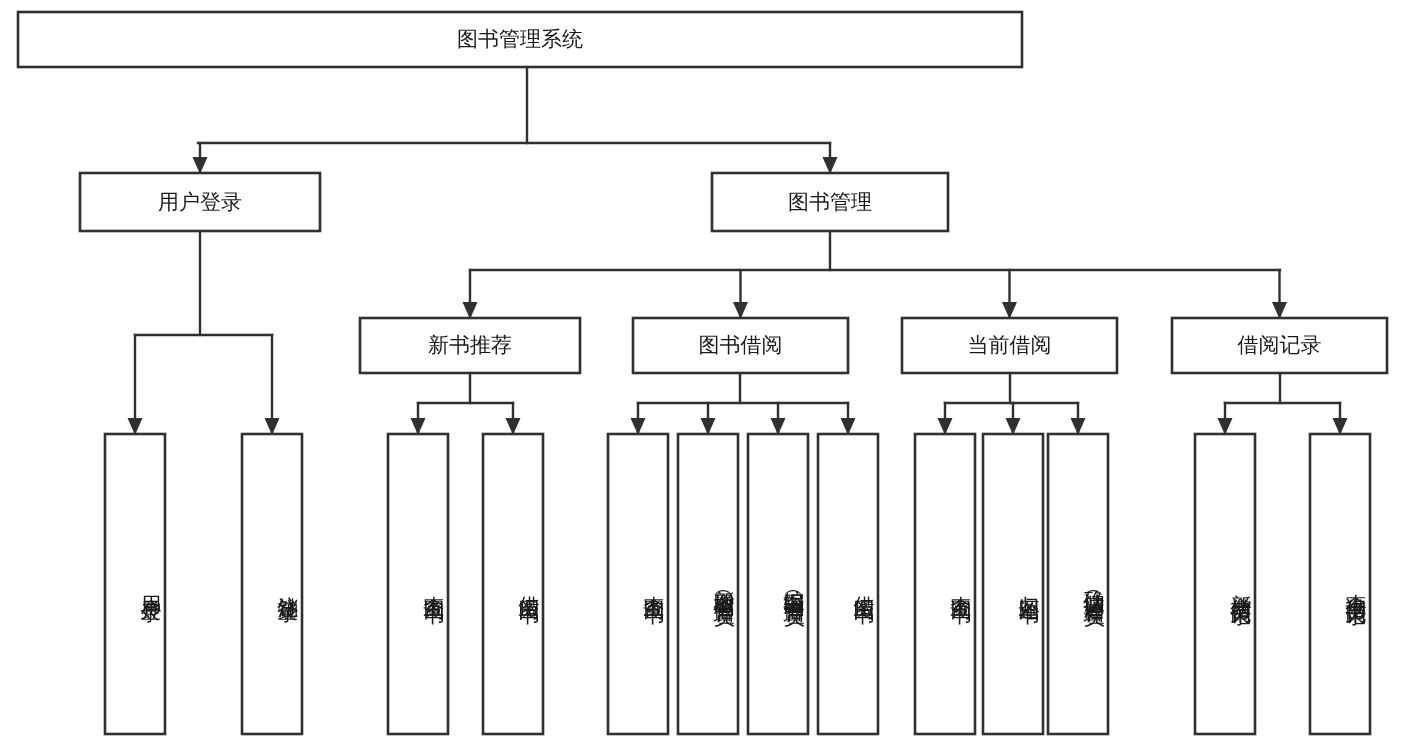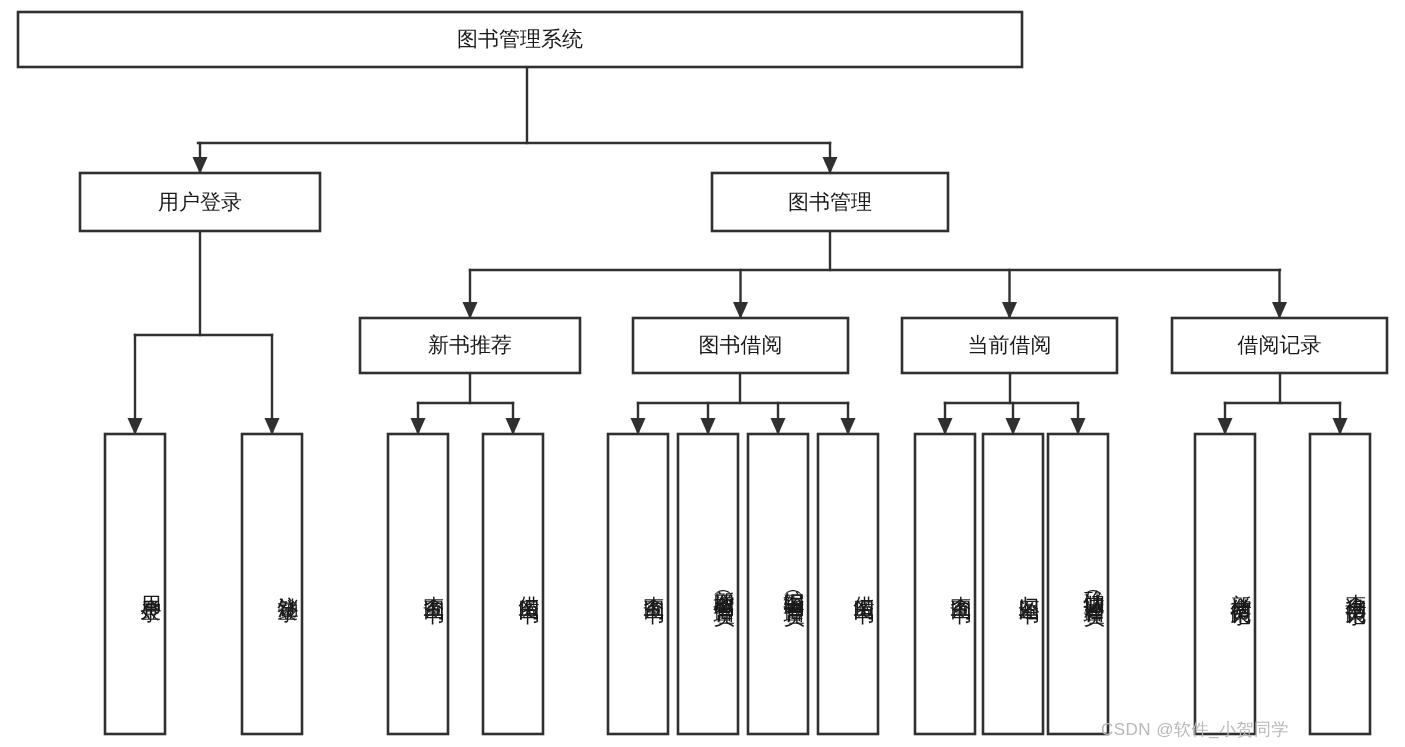--- a/index.html
+++ b/index.html
@@ -205,15 +205,14 @@
         <span>确认归还（管理员）</span>
       </div>
       <div class="vlabel-wrap" style="left: 1195px; top: 440px; width: 60px; height: 288px;">
         <span>新增借阅记录</span>
       </div>
       <div class="vlabel-wrap" style="left: 1310px; top: 440px; width: 60px; height: 288px;">
         <span>查询借阅记录</span>
       </div>
     </div>
 
-  <div class="watermark">CSDN @软件_小贺同学</div>
 
 </div>
 
 </body></html>

